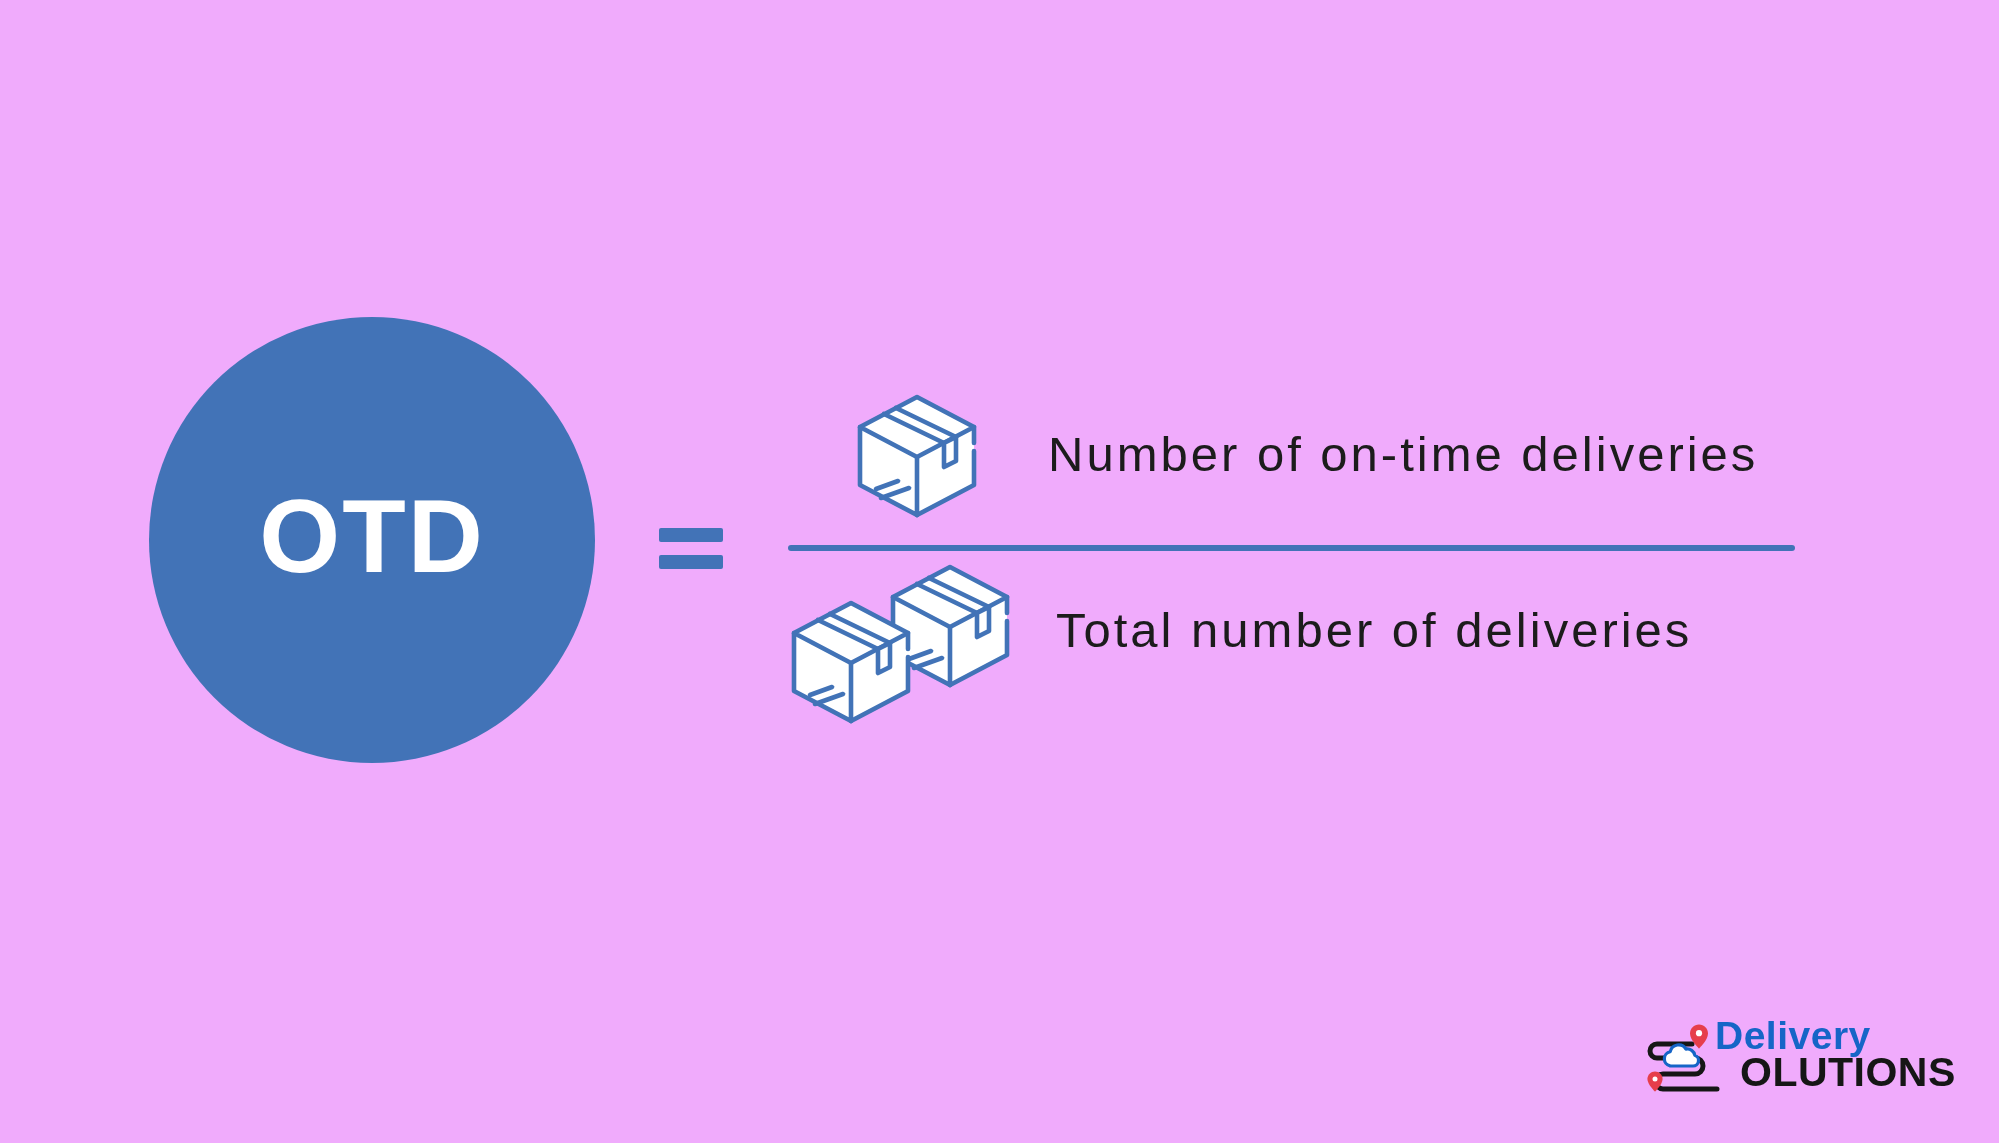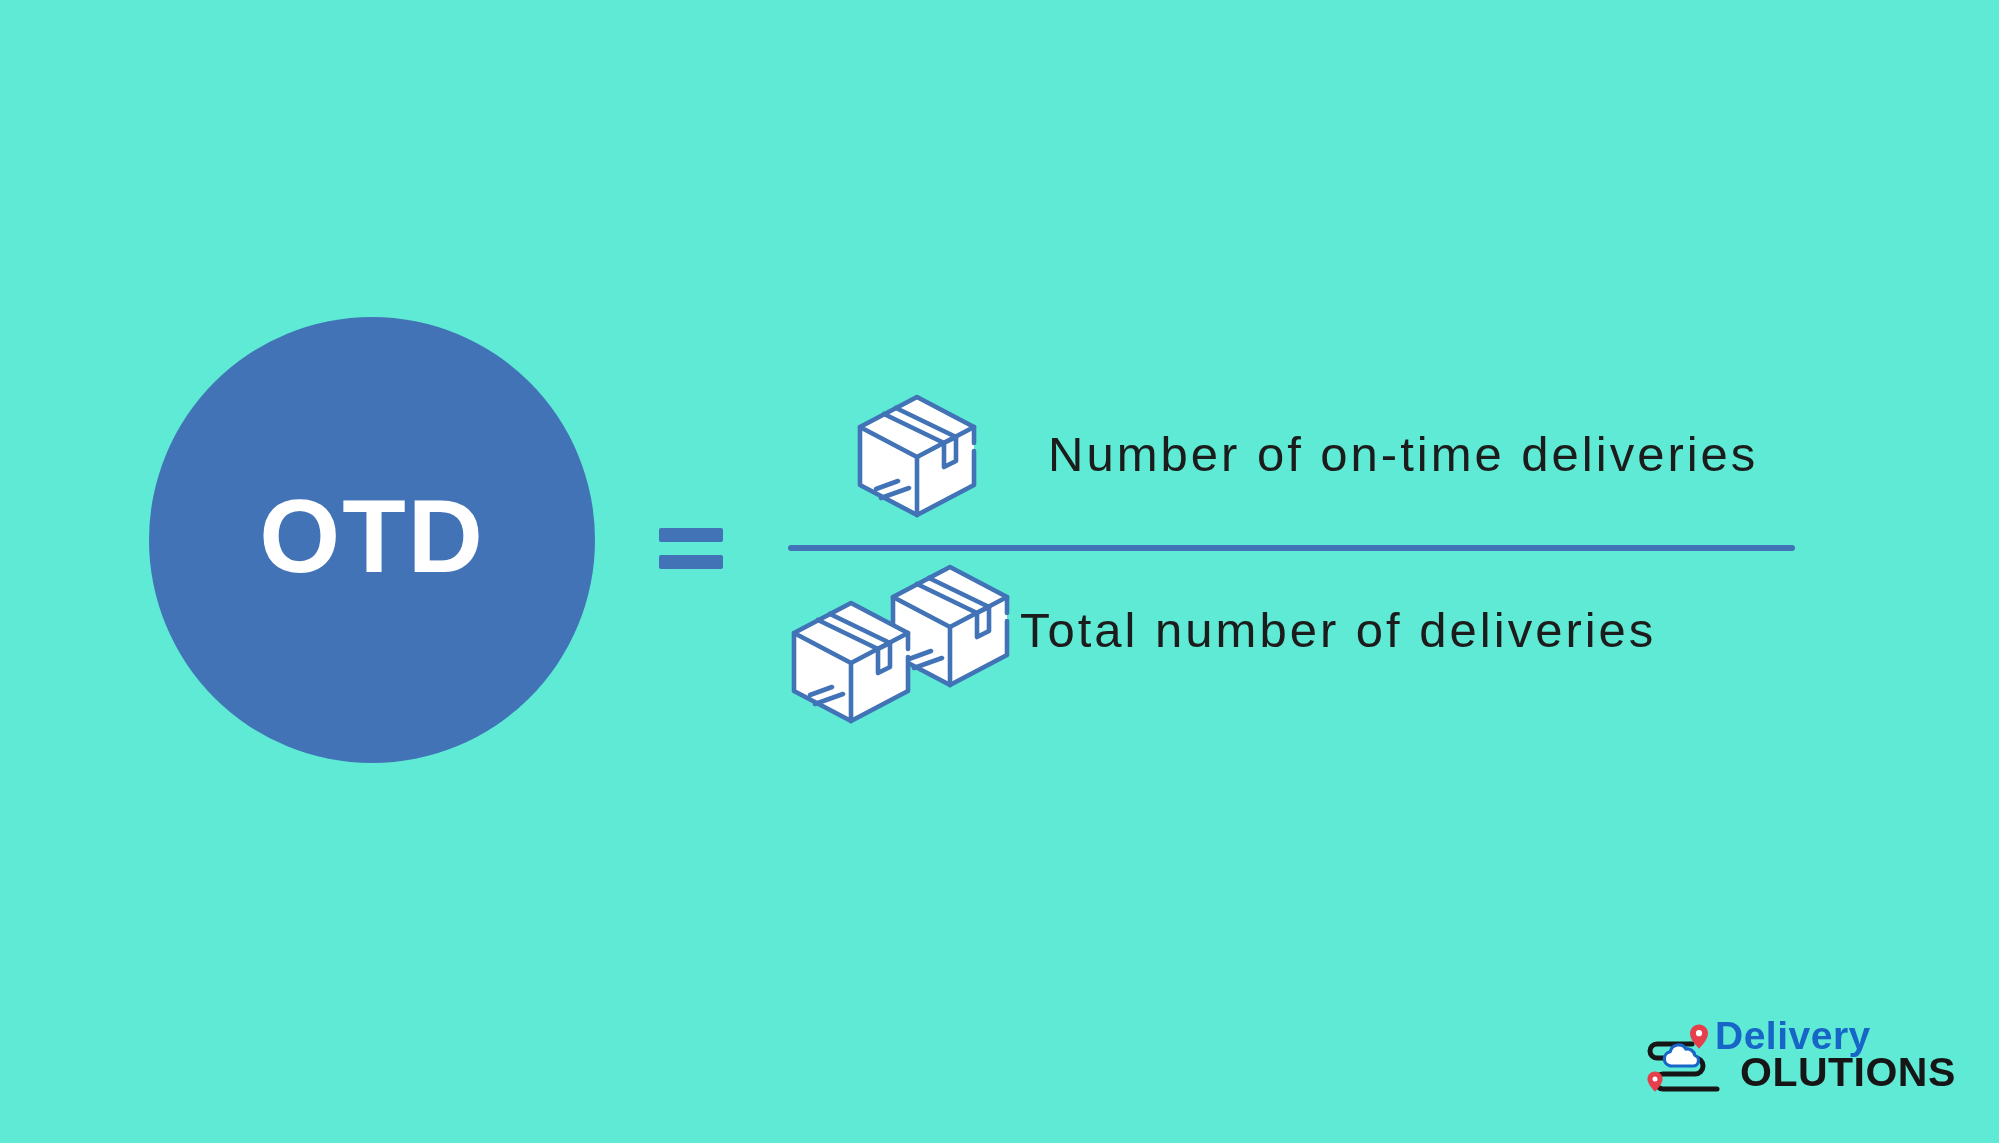--- a/index.html
+++ b/index.html
@@ -4,21 +4,21 @@
 <style>
   :root{
     --primary-blue:#4273B7;
     --text-dark:#1C1C1C;
     --logo-blue:#1665C7;
     --logo-red:#E63E4B;
     --logo-black:#161616;
   }
   html,body{margin:0;padding:0;background:#ffffff;}
   .canvas{
-    position:relative;width:1999px;height:1143px;background:#5eead4;overflow:hidden;
+    position:relative;width:1999px;height:1143px;background:#f0abfc;overflow:hidden;
     font-family:"Liberation Sans","DejaVu Sans",sans-serif;
   }
   
   .otd-circle{
     position:absolute;left:149px;top:317px;width:446px;height:446px;border-radius:50%;
     background:var(--primary-blue);display:flex;align-items:center;justify-content:center;
   }
   .otd-label{
     color:#ffffff;font-size:104px;font-weight:700;letter-spacing:2px;line-height:1;
     transform:translateY(-4px);
@@ -30,21 +30,21 @@
   
   .fraction-line{
     position:absolute;left:788px;top:545px;width:1007px;height:6px;
     background:var(--primary-blue);border-radius:3px;
   }
   .formula-text{
     position:absolute;color:var(--text-dark);font-size:49px;font-weight:400;
     letter-spacing:3px;line-height:1;white-space:nowrap;
   }
   .numerator-text{left:1048px;top:430px;}
-  .denominator-text{left:1020px;top:606px;}
+  .denominator-text{left:1056px;top:606px;}
   .icon-wrap{position:absolute;color:var(--primary-blue);}
   .numerator-icon{left:851px;top:391px;width:132px;height:130px;}
   .denominator-icon{left:790px;top:564px;width:220px;height:160px;}
   .icon-wrap svg{display:block;width:100%;height:100%;}
   .pkg-stroke{fill:none;stroke:currentColor;stroke-width:4.6;stroke-linecap:round;stroke-linejoin:round;}
   .pkg-fill{fill:#ffffff;stroke:none;}
   .pkg-tab{fill:#ffffff;stroke:currentColor;stroke-width:4.6;stroke-linecap:round;stroke-linejoin:round;}
   
   .logo{position:absolute;left:1645px;top:1013px;width:305px;height:102px;}
   .logo-route-svg{position:absolute;left:0;top:6px;width:80px;height:86px;}

